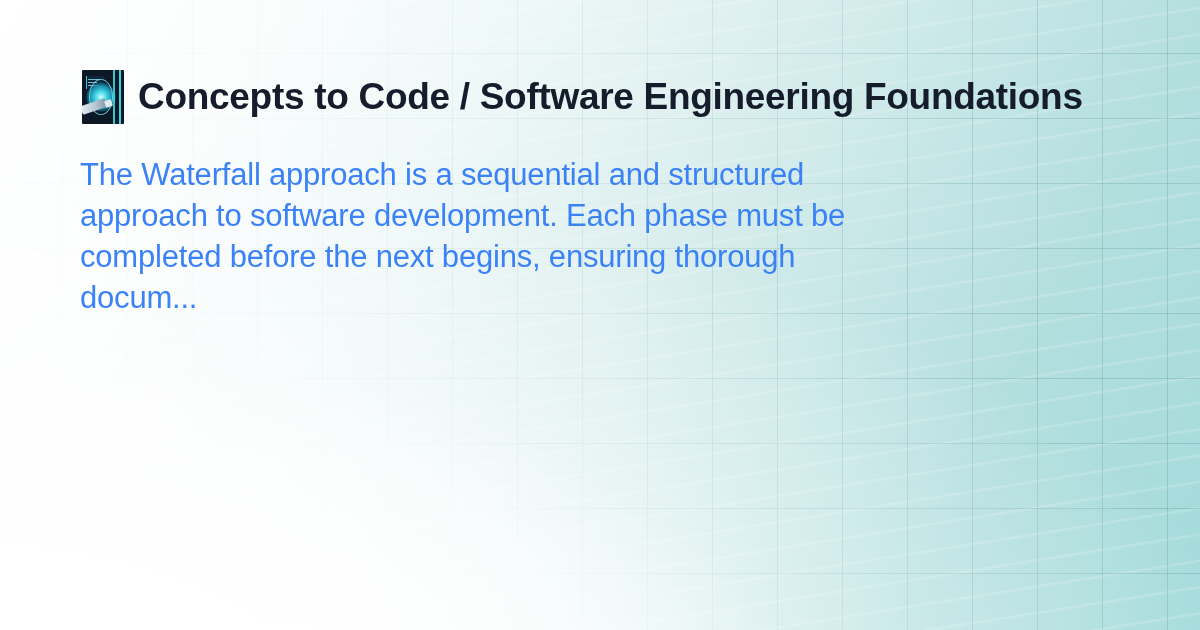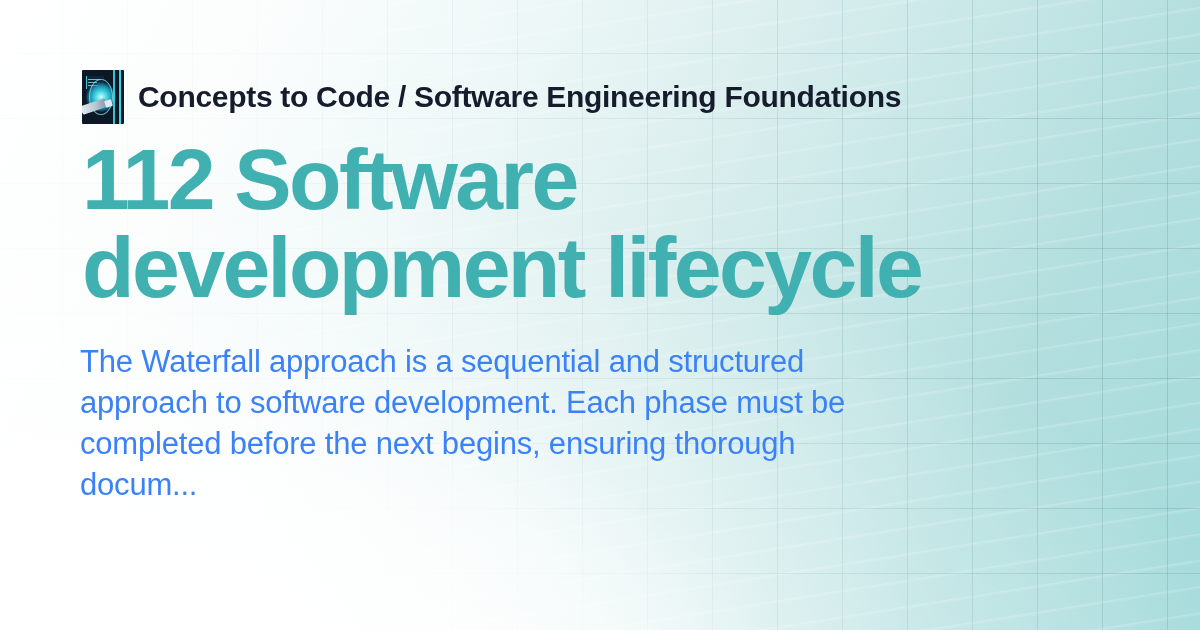--- a/index.html
+++ b/index.html
@@ -188,21 +188,21 @@
     left: 23px;
     bottom: 17px;
     width: 7px;
     height: 7px;
     background: #dfe9f0;
     border-radius: 1px;
     transform: rotate(-19deg);
   }
 
   .eyebrow-text {
-    font-size: 30px;
+    font-size: 37px;
     font-weight: 700;
     letter-spacing: -0.3px;
     color: #151c2c;
     white-space: nowrap;
   }
 
   .headline {
     margin: 12px 0 0 0;
     font-size: 86px;
     line-height: 1.02;
@@ -244,18 +244,17 @@
         <div class="t-glow"></div>
         <div class="t-ring"></div>
         <div class="t-arm"></div>
         <div class="t-claw"></div>
         <div class="t-bar a"></div>
         <div class="t-bar b"></div>
       </div>
       <div class="eyebrow-text">Concepts to Code / Software Engineering Foundations</div>
     </div>
 
-    <h1 class="headline">112 Software development lifecycle</h1>
 
     <p class="body-copy">The Waterfall approach is a sequential and structured approach to software development. Each phase must be completed before the next begins, ensuring thorough docum...</p>
 
   </div>
 </div>
 
 </body></html>

